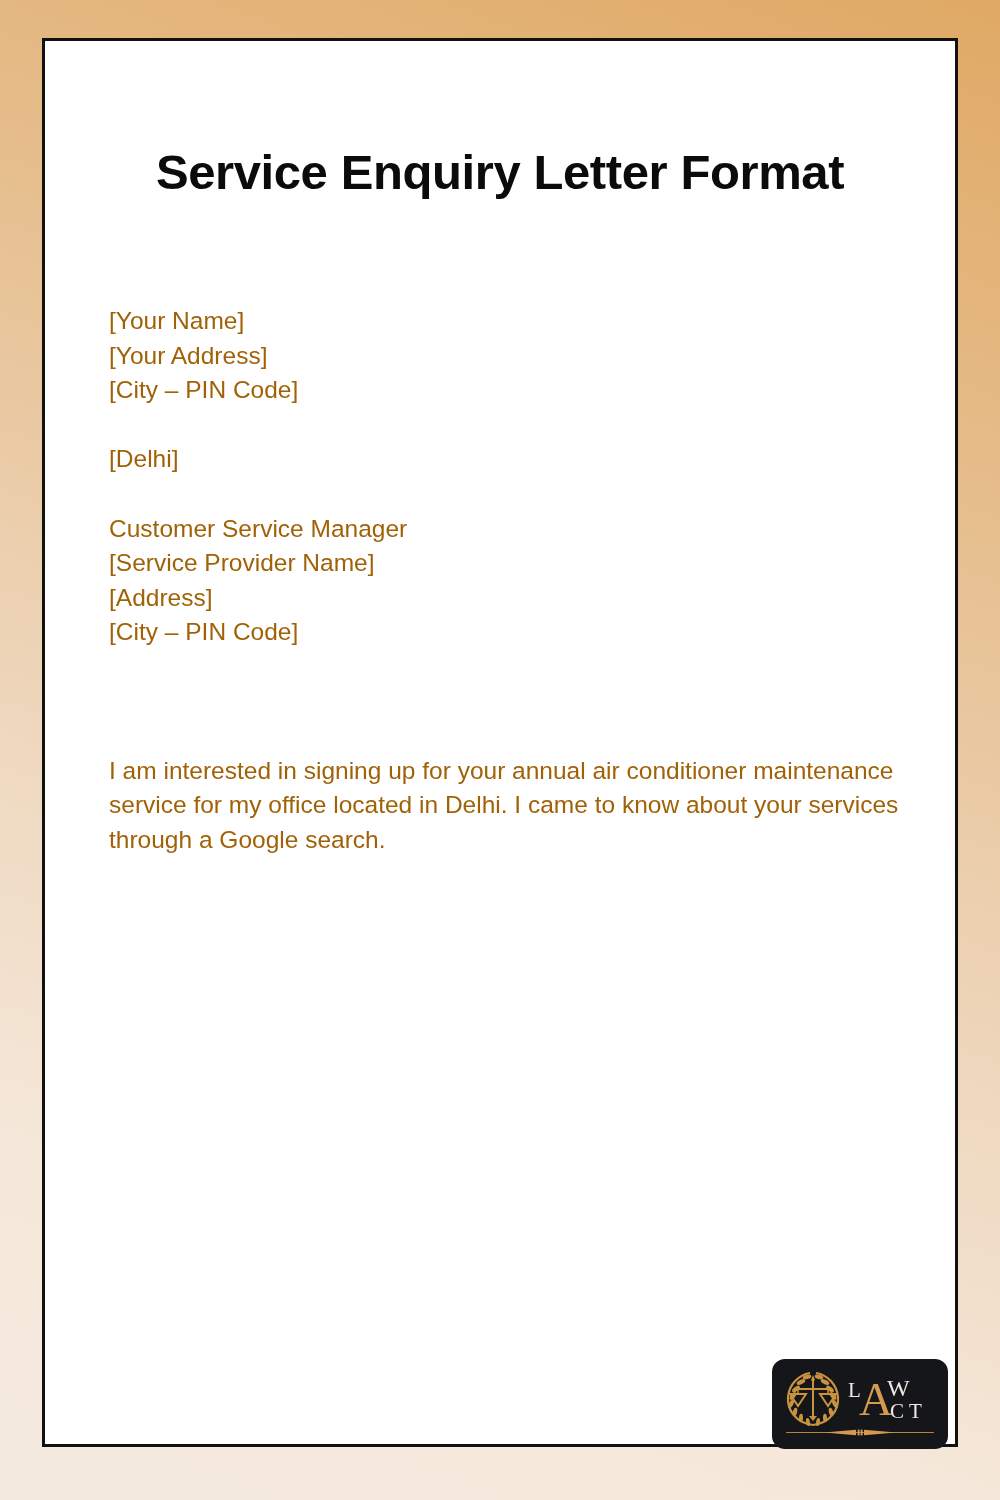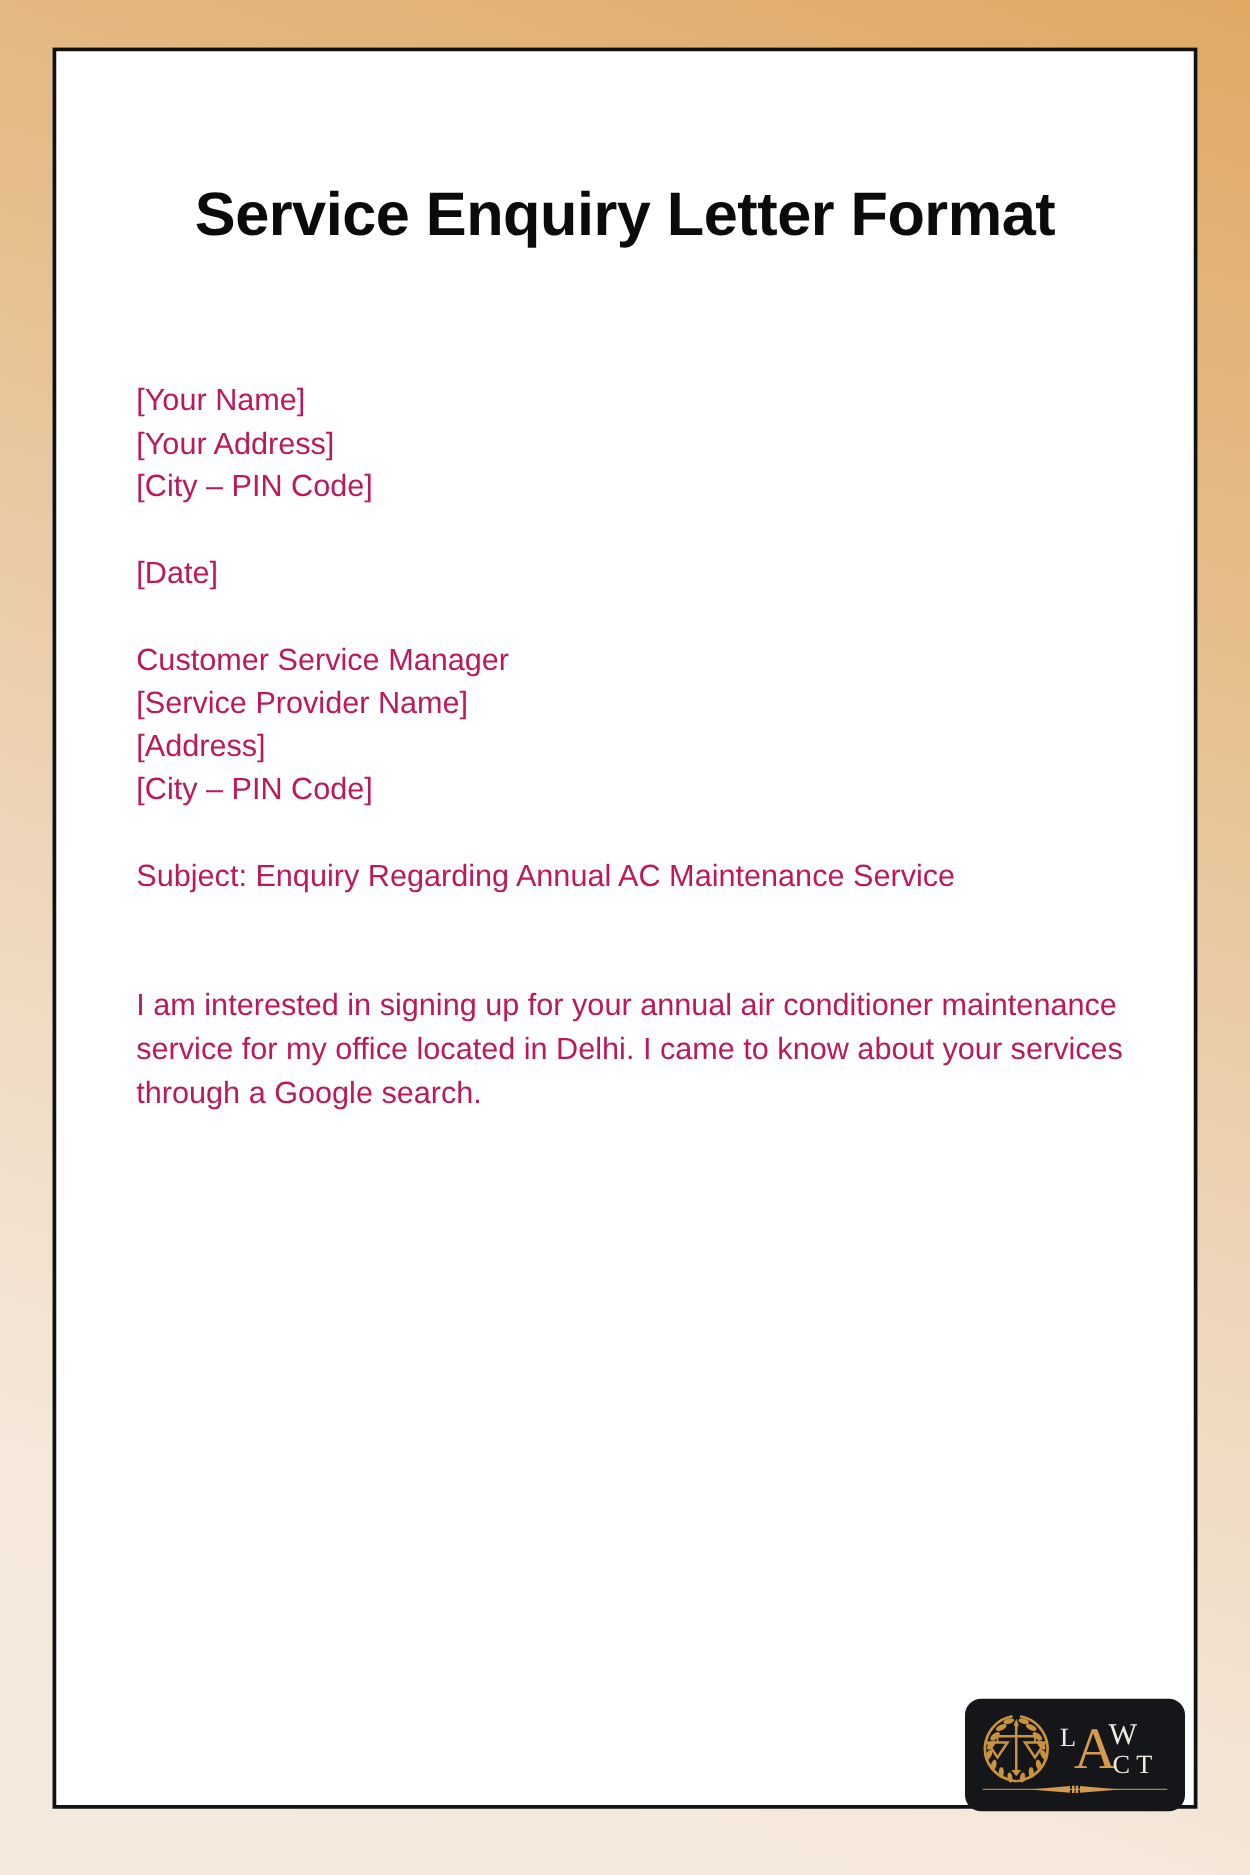--- a/index.html
+++ b/index.html
@@ -89,21 +89,21 @@
     position: absolute;
     left: 64px;
     top: 263px;
     right: 44px;
   }
 
   .para {
     margin: 0 0 0 0;
     font-size: 24.5px;
     line-height: 34.6px;
-    color: #be185d;
+    color: #a16207;
     font-family: "Liberation Sans", sans-serif;
     white-space: pre-line;
     font-weight: normal;
   }
   .gap { height: 34.6px; }
 
   
   .logo {
     position: absolute;
     left: 727px;
@@ -192,30 +192,29 @@
 
     <h1 class="doc-title">Service Enquiry Letter Format</h1>
 
     <div class="letter-body">
 
       <p class="para">[Your Name]
 [Your Address]
 [City – PIN Code]</p>
       <div class="gap"></div>
 
-      <p class="para">[Date]</p>
+      <p class="para">[Delhi]</p>
       <div class="gap"></div>
 
       <p class="para">Customer Service Manager
 [Service Provider Name]
 [Address]
 [City – PIN Code]</p>
       <div class="gap"></div>
 
-      <p class="para">Subject: Enquiry Regarding Annual AC Maintenance Service</p>
       <div class="gap"></div>
 
       <div class="gap"></div>
 
       <p class="para">I am interested in signing up for your annual air conditioner maintenance service for my office located in Delhi. I came to know about your services through a Google search.</p>
       <div class="gap"></div>
 
       <div class="gap"></div>
 
       <div class="gap"></div>

